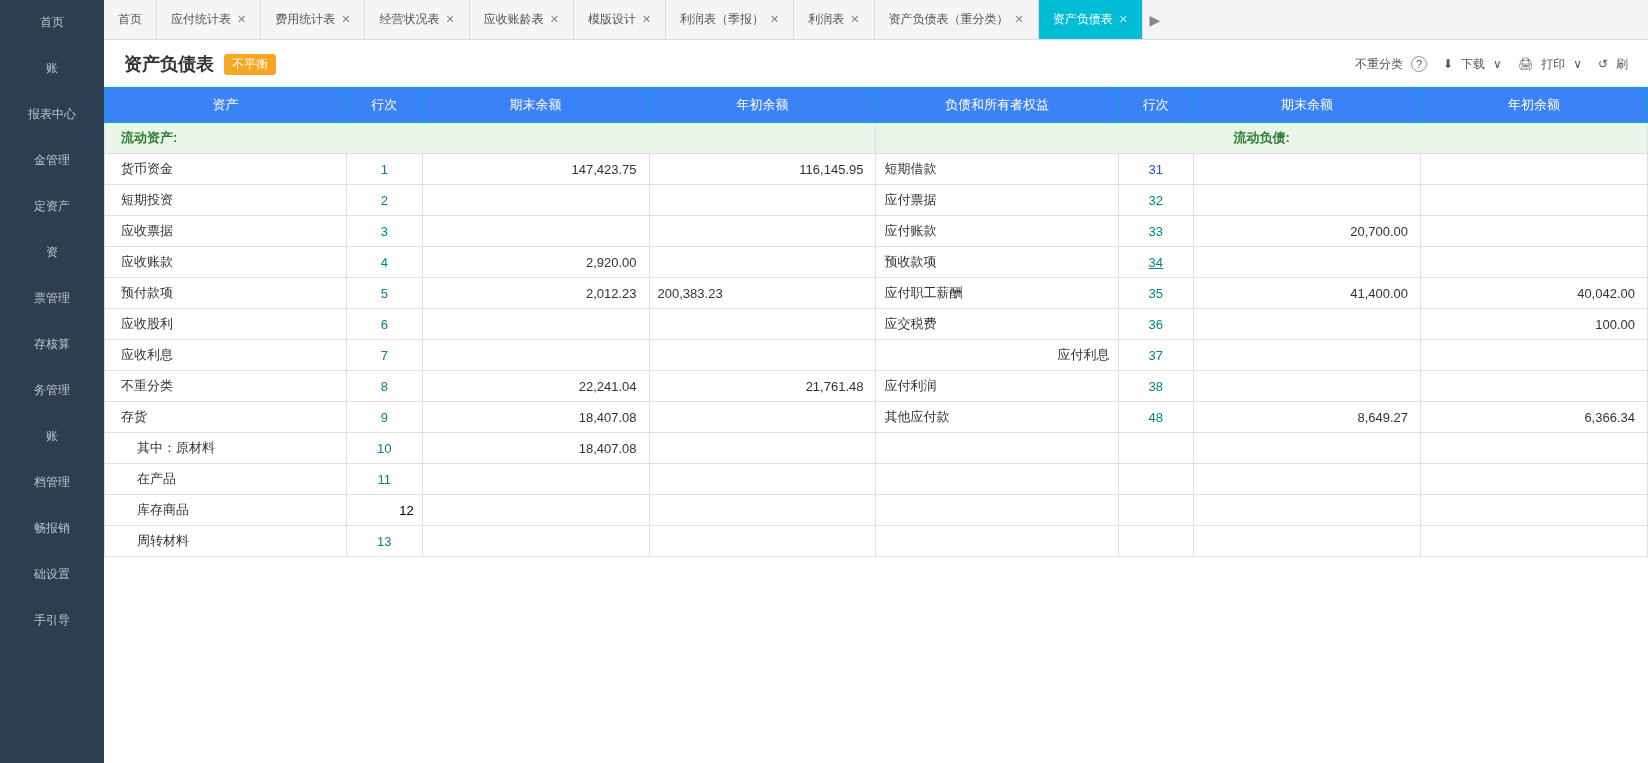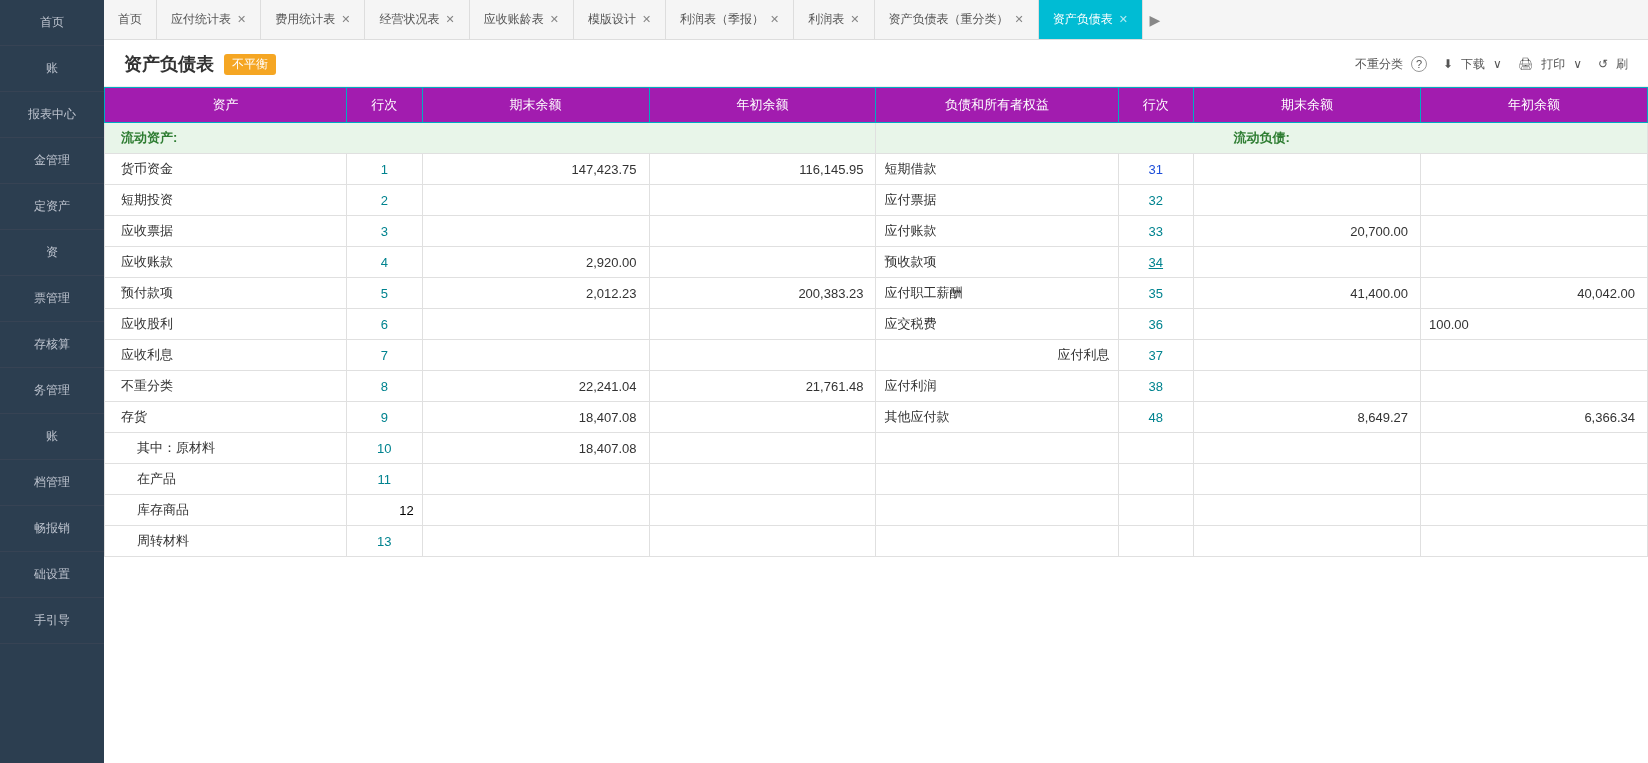--- a/index.html
+++ b/index.html
@@ -137,21 +137,21 @@
       cursor: pointer;
     }
 
     
     .report-table {
       width: 100%;
       border-collapse: collapse;
       font-size: 13px;
     }
     .report-table thead tr th {
-      background: #a21caf;
+      background: #3b82f6;
       color: #fff;
       padding: 8px 6px;
       text-align: center;
       border: 1px solid #00acc1;
       font-weight: normal;
     }
     .report-table tbody tr td {
       padding: 6px 8px;
       border: 1px solid #e0e0e0;
       text-align: center;
@@ -320,35 +320,35 @@
             <td style="text-align: right;"></td>
             <td style="text-align: left;">预收款项</td>
             <td style="text-align: center; color: rgb(0, 131, 143); text-decoration: underline;">34</td>
             <td style="text-align: right;"></td>
             <td style="text-align: right;"></td>
           </tr>
           <tr>
             <td style="text-align: left;">预付款项</td>
             <td style="text-align: center; color: rgb(0, 131, 143);">5</td>
             <td style="text-align: right; padding-right: 12px;">2,012.23</td>
-            <td style="text-align: right; padding-right: 12px;">200,383.23</td>
+            <td style="text-align: left; padding-right: 12px;">200,383.23</td>
             <td style="text-align: left;">应付职工薪酬</td>
             <td style="text-align: center; color: rgb(0, 131, 143);">35</td>
             <td style="text-align: right; padding-right: 12px;">41,400.00</td>
             <td style="text-align: right; padding-right: 12px;">40,042.00</td>
           </tr>
           <tr>
             <td style="text-align: left;">应收股利</td>
             <td style="text-align: center; color: rgb(0, 131, 143);">6</td>
             <td style="text-align: right;"></td>
             <td style="text-align: right;"></td>
             <td style="text-align: left;">应交税费</td>
             <td style="text-align: center; color: rgb(0, 131, 143);">36</td>
             <td style="text-align: right;"></td>
-            <td style="text-align: left; padding-right: 12px;">100.00</td>
+            <td style="text-align: right; padding-right: 12px;">100.00</td>
           </tr>
           <tr>
             <td style="text-align: left;">应收利息</td>
             <td style="text-align: center; color: rgb(0, 131, 143);">7</td>
             <td style="text-align: right;"></td>
             <td style="text-align: right;"></td>
             <td style="text-align: right;">应付利息</td>
             <td style="text-align: center; color: rgb(0, 131, 143);">37</td>
             <td style="text-align: right;"></td>
             <td style="text-align: right;"></td>

